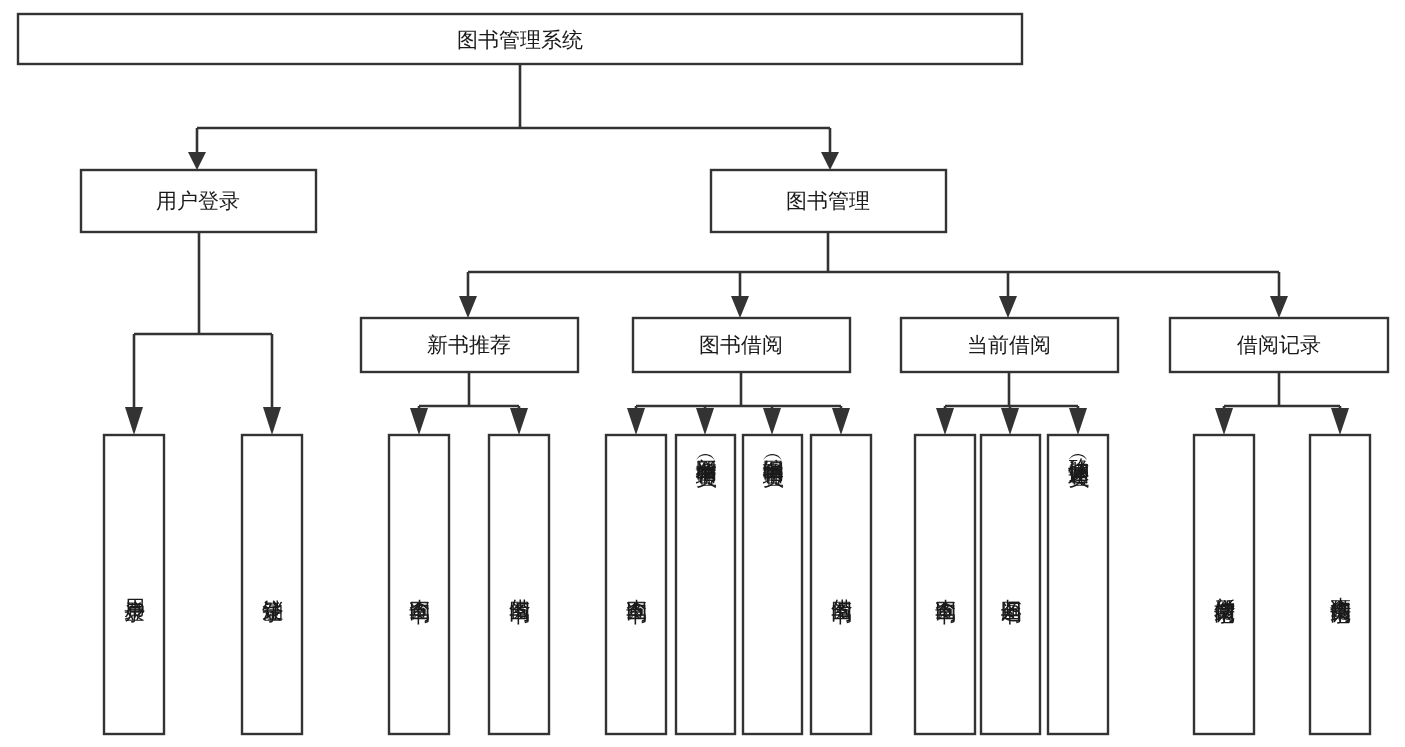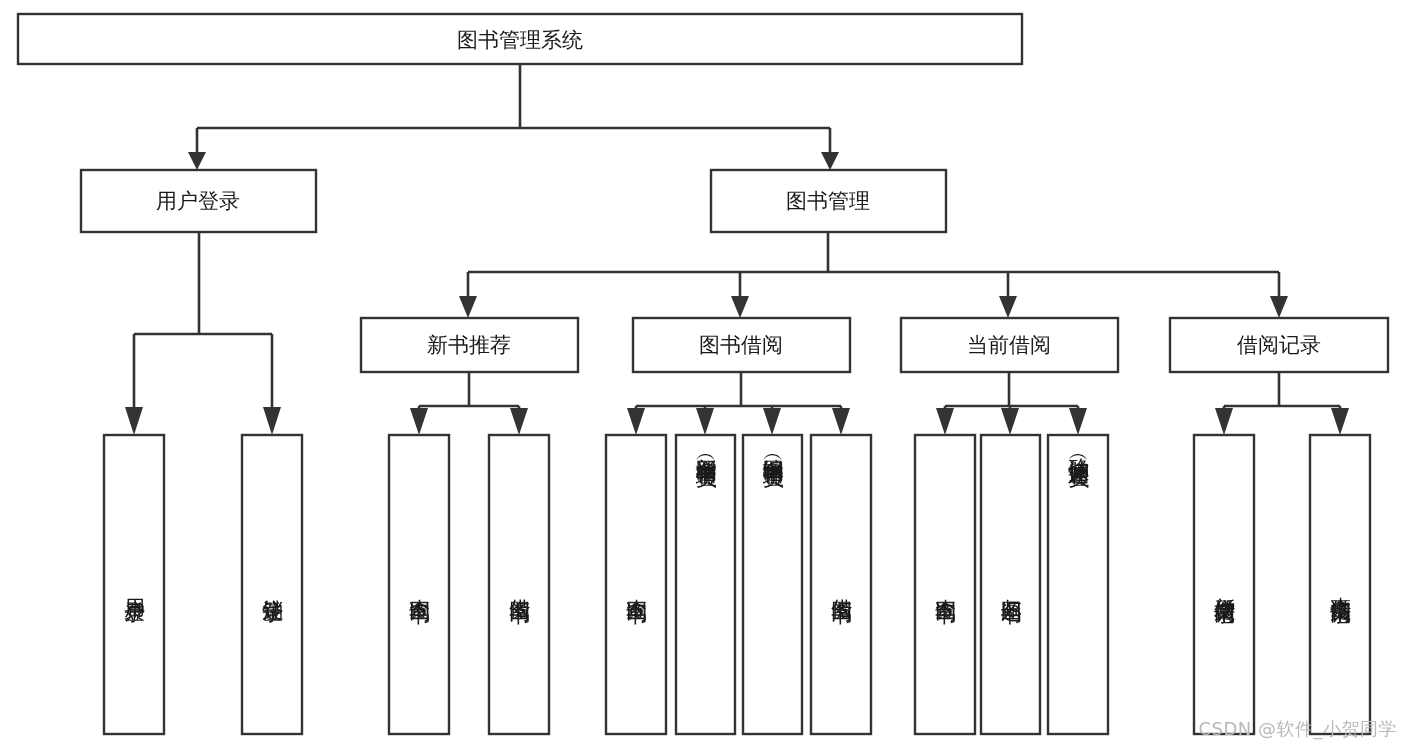--- a/index.html
+++ b/index.html
@@ -225,14 +225,13 @@
     <span class="v-label">确认归还（管理员）</span>
   </div>
 
   <div class="v-label-wrap" style="left:1194px; top:435px; width:60px; height:299px;">
     <span class="v-label">新增借阅记录</span>
   </div>
   <div class="v-label-wrap" style="left:1310px; top:435px; width:60px; height:299px;">
     <span class="v-label">查询借阅记录</span>
   </div>
 
-  <div class="watermark">CSDN @软件_小贺同学</div>
 </div>
 
 </body></html>

